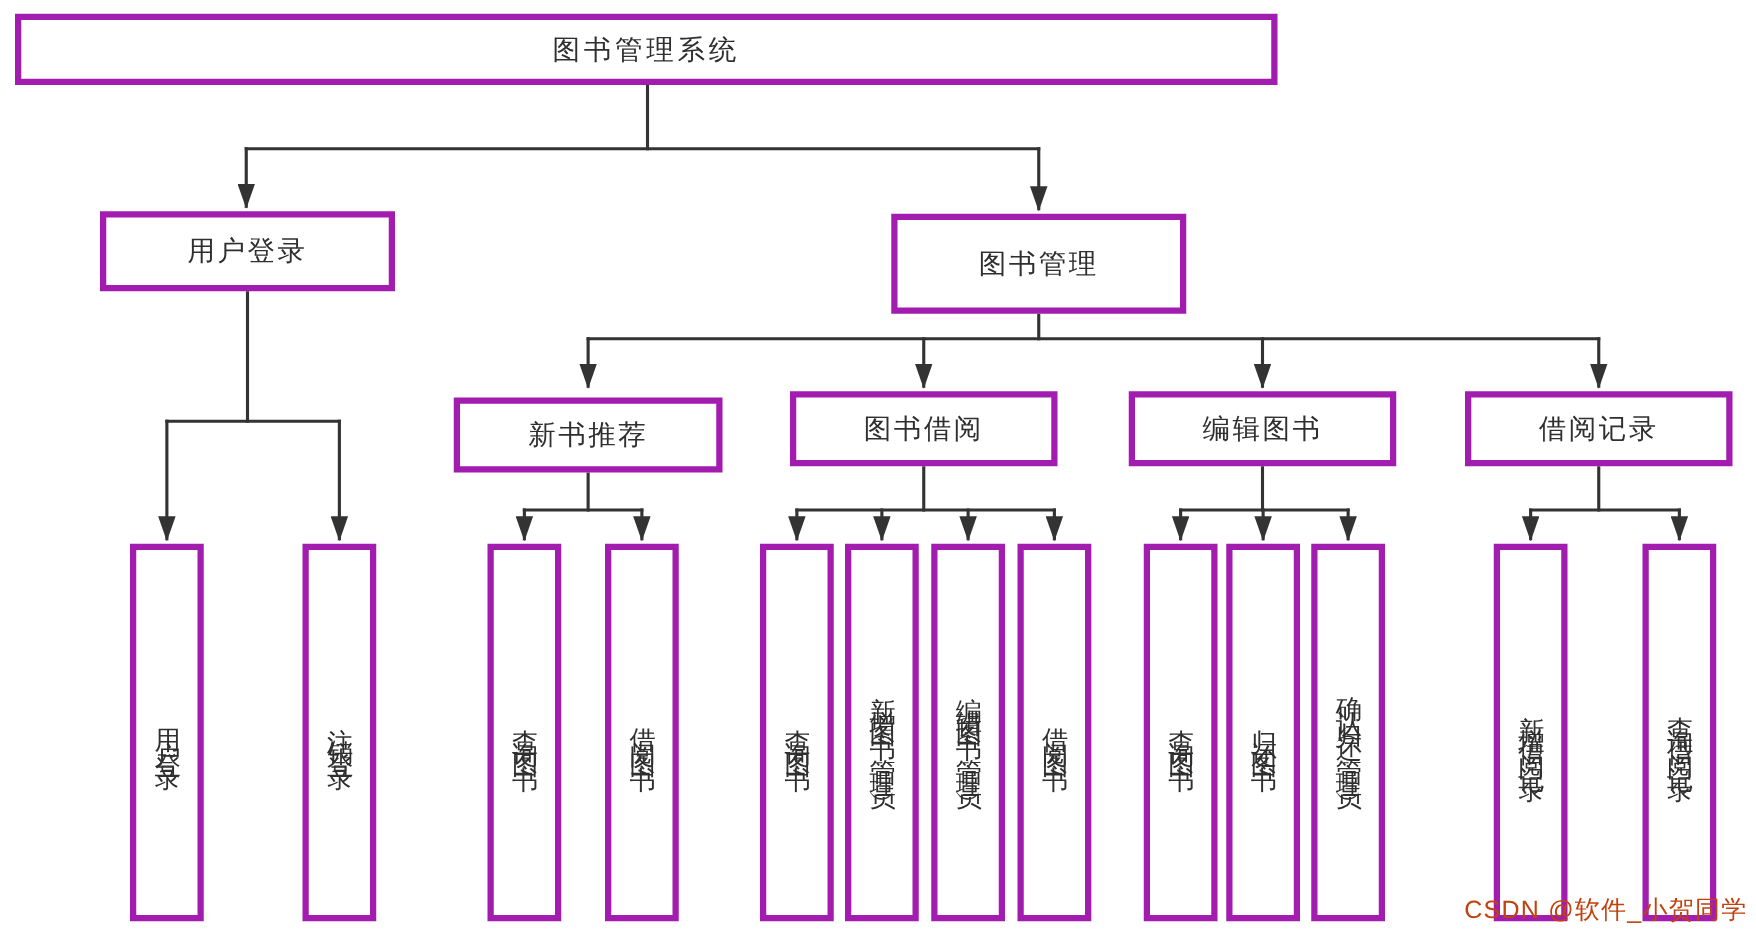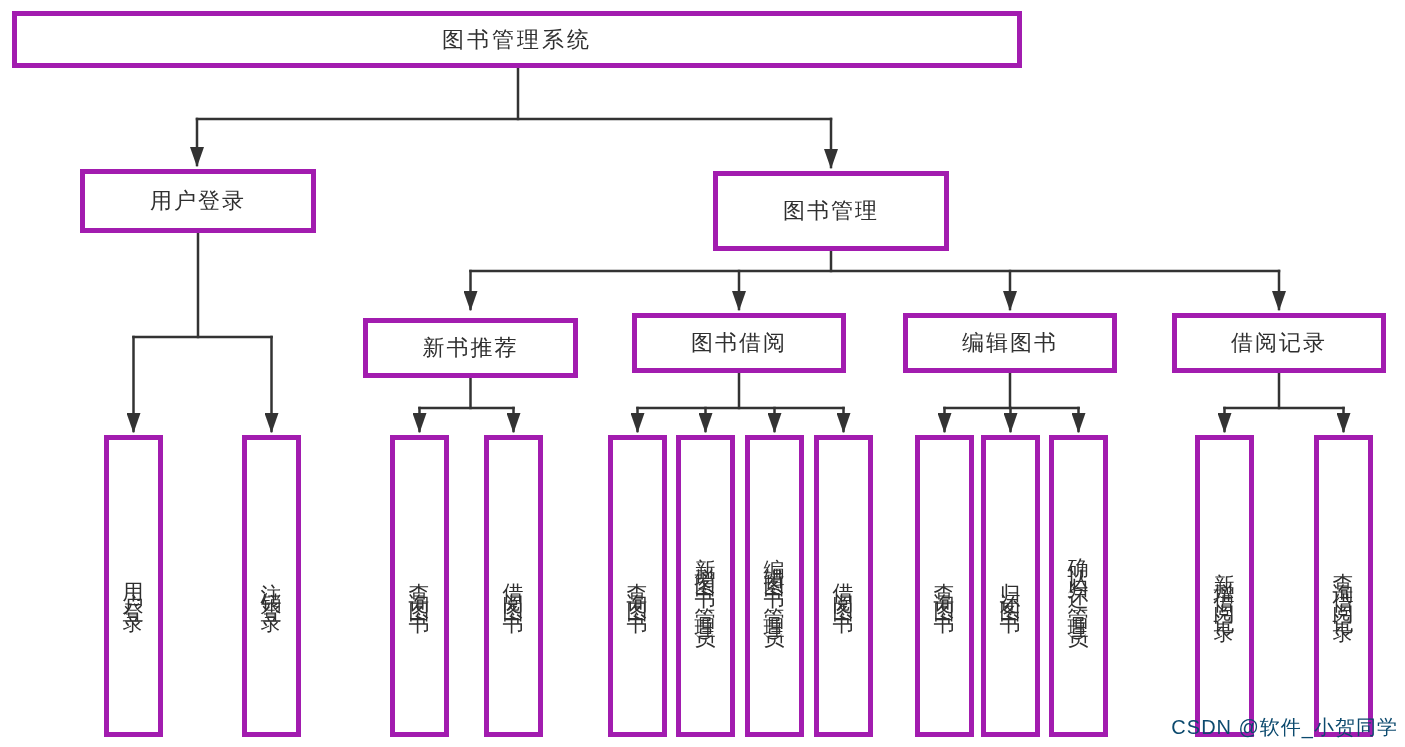--- a/index.html
+++ b/index.html
@@ -47,21 +47,21 @@
     text-orientation: mixed;
     font-size: 21px;
     letter-spacing: 10px;
     line-height: 1;
   }
   .watermark {
     position: absolute;
     right: 7px;
     bottom: 6px;
     font-size: 20px;
-    color: #0c4a6e;
+    color: #c2410c;
     letter-spacing: 1px;
     z-index: 3;
     white-space: nowrap;
   }
 </style>
 </head>
 <body>
 
 <div class="stage">
 

